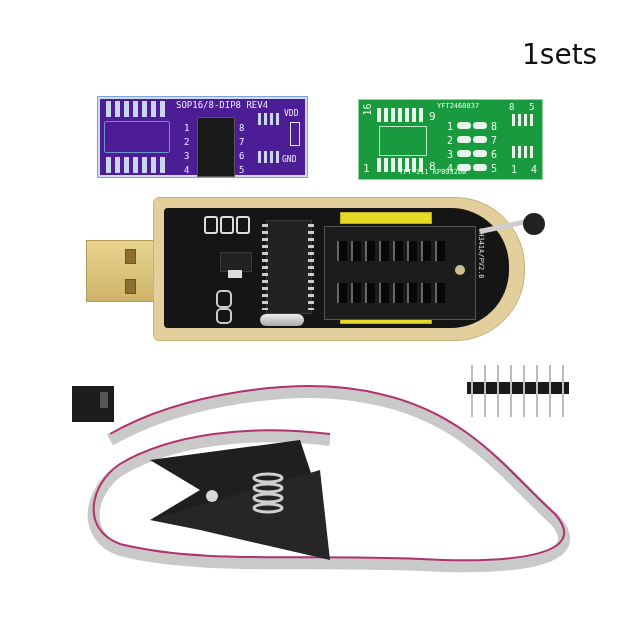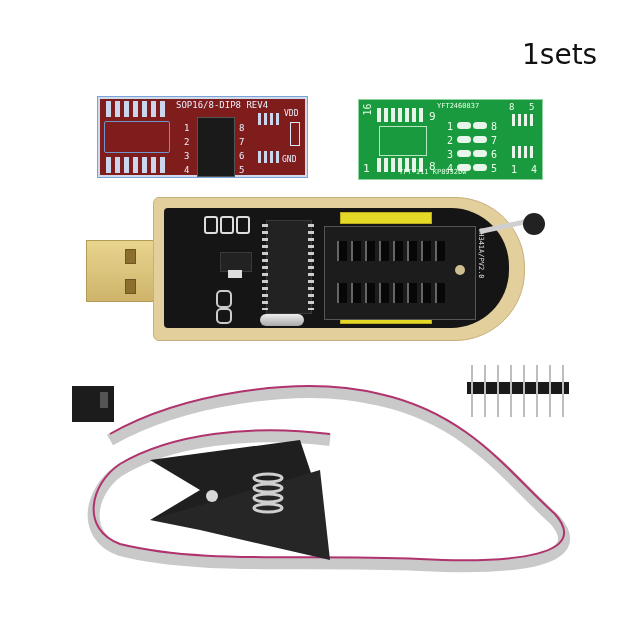--- a/index.html
+++ b/index.html
@@ -1,19 +1,19 @@
 <!DOCTYPE html>
 <html><head>
 <meta charset="utf-8">
 <style>
   html,body{margin:0;padding:0;background:#ffffff;}
   body{width:640px;height:640px;position:relative;overflow:hidden;font-family:"Liberation Sans",sans-serif;}
   .abs{position:absolute;}
   .label{position:absolute;left:522px;top:38px;font-size:28px;color:#111;font-family:"DejaVu Sans",sans-serif;letter-spacing:0px;}
-  .pcb-blue{left:97px;top:96px;width:209px;height:80px;background:#7f1d1d;border:1px solid #7aa3d6;box-shadow:0 0 0 2px #cfdbec inset;}
+  .pcb-blue{left:97px;top:96px;width:209px;height:80px;background:#4c1d95;border:1px solid #7aa3d6;box-shadow:0 0 0 2px #cfdbec inset;}
   .pcb-green{left:358px;top:99px;width:183px;height:79px;background:#1a9a3e;border:1px solid #8fd3a0;}
   .silk{position:absolute;color:#e9f0ff;font-size:9px;font-family:"DejaVu Sans Mono",monospace;white-space:nowrap;}
   .silk-g{position:absolute;color:#e9ffe9;font-size:9px;font-family:"DejaVu Sans Mono",monospace;white-space:nowrap;}
   .pad{position:absolute;background:#c9d6ee;}
   .padg{position:absolute;background:#e8f5ea;}
   .prog{left:153px;top:197px;width:370px;height:142px;background:#e3cf9c;border-radius:6px 70px 70px 6px;border:1px solid #c7b07a;}
   .prog-inner{position:absolute;left:10px;top:10px;width:345px;height:120px;background:#151515;border-radius:4px 58px 58px 4px;}
   .usb{left:86px;top:240px;width:76px;height:60px;background:linear-gradient(180deg,#e9d48e,#cdb46a);border:1px solid #b39a55;}
   .usb-hole{position:absolute;width:9px;height:13px;background:#8c6f2e;border:1px solid #6e5522;}
   .chip{position:absolute;background:#222;border:1px solid #3a3a3a;}

